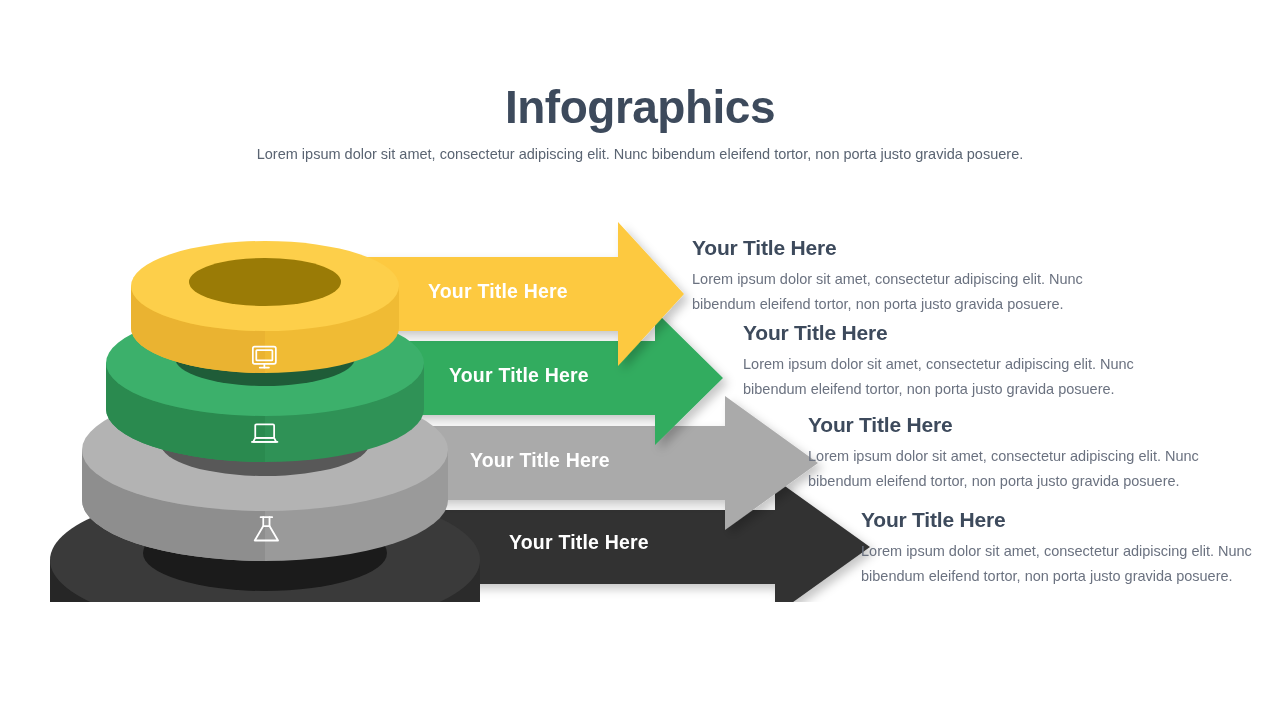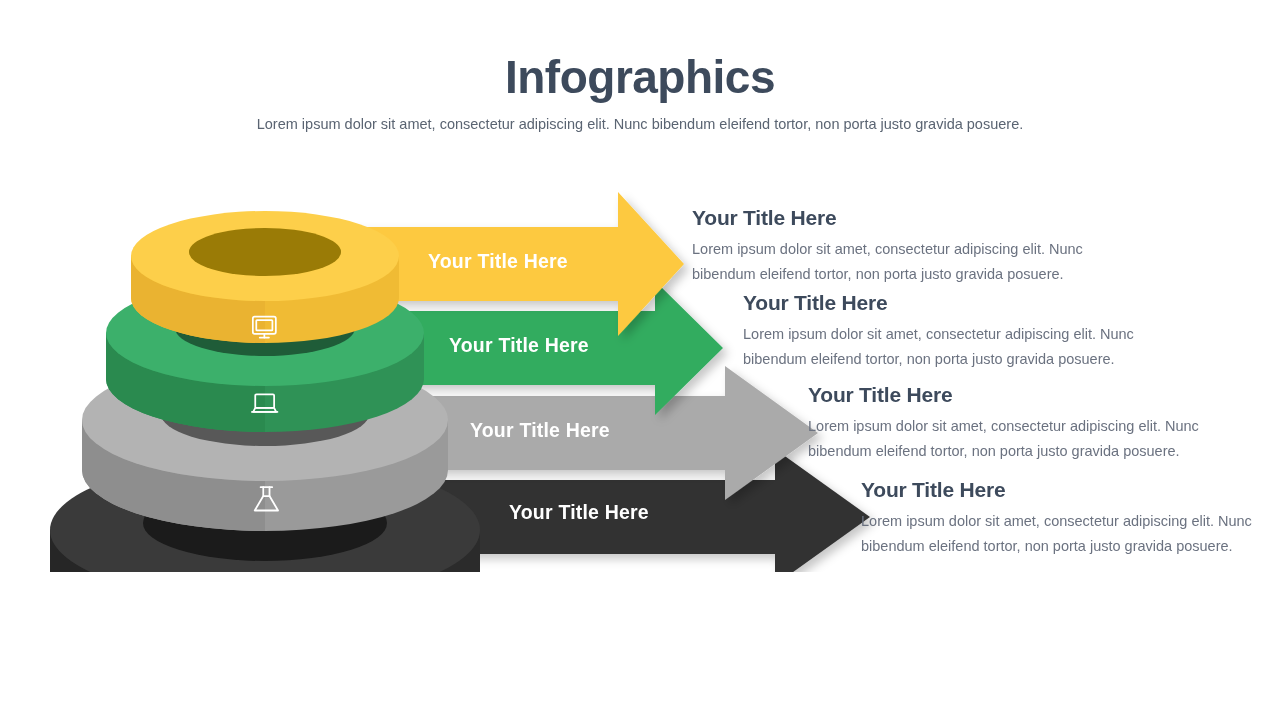--- a/index.html
+++ b/index.html
@@ -14,20 +14,21 @@
     overflow: hidden;
     font-family: "Liberation Sans", sans-serif;
     position: relative;
   }
   #slide {
     position: relative;
     width: 1280px;
     height: 572px;
     background: #ffffff;
     overflow: hidden;
+    margin-top: 30px;
   }
 
   
   #header {
     position: absolute;
     top: 52px;
     left: 0;
     width: 1280px;
     text-align: center;
   }

